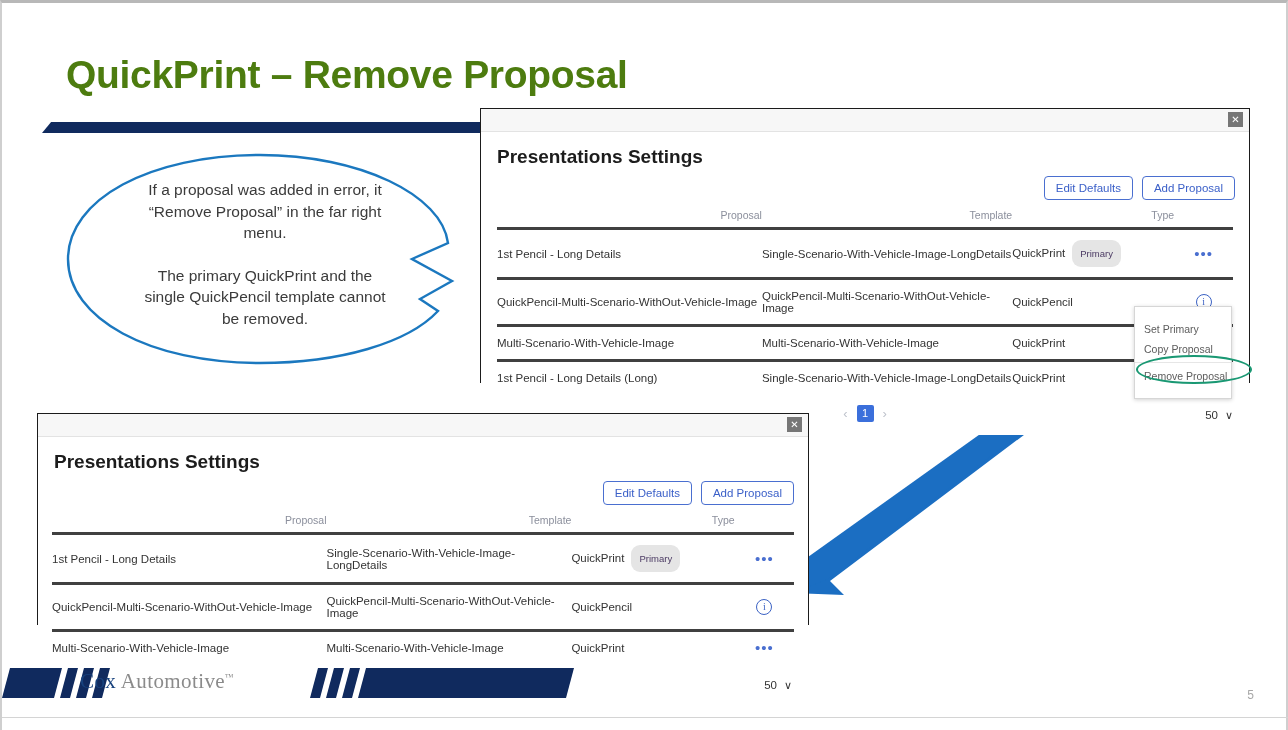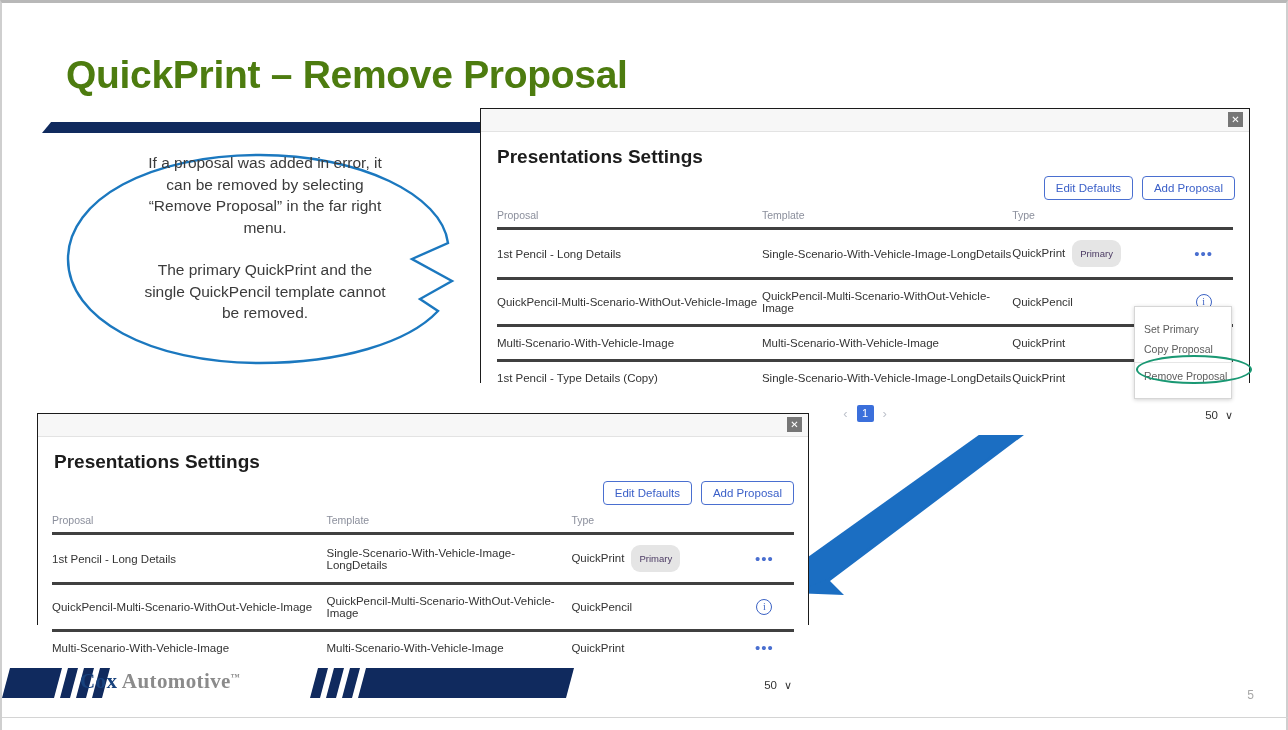--- a/index.html
+++ b/index.html
@@ -44,21 +44,21 @@
 
   
   .callout {
     position: absolute;
     left: 58px; top: 148px;
     width: 410px; height: 222px;
   }
   .callout svg { display: block; }
   .callout-text {
     position: absolute;
-    left: 46px; top: 1px;
+    left: 46px; top: 28px;
     width: 318px;
     text-align: center;
     font-size: 15.5px;
     line-height: 21.5px;
     color: #3b3b3b;
   }
   .callout-text p { margin: 0; }
   .callout-text p.gap { margin-top: 21px; }
 
   
@@ -133,21 +133,21 @@
     color: #8b8f9c;
     font-size: 10.5px;
     padding: 9px 0 6px 0;
   }
   table.ptable td {
     padding: 10px 0;
     border-top: 3px solid #404040;
     vertical-align: middle;
     color: #333;
   }
-  table.ptable tr.head th { border: none; }
+  table.ptable tr.head th { border: none; text-align: right; }
   .cell-link { color: #3b62c4; }
   .cell-plain { color: #2f2f33; }
   .badge {
     display: inline-block;
     background: #e5e5e5;
     color: #4b3a63;
     border-radius: 9px;
     font-size: 9.5px;
     padding: 8px 8px;
     margin-left: 7px;
@@ -256,21 +256,20 @@
     left: 0; bottom: 28px;
     width: 580px; height: 40px;
   }
   .brand-text {
     position: absolute;
     left: 78px; bottom: 36px;
     font-family: "Liberation Serif", serif;
     font-size: 21px;
     letter-spacing: 0.4px;
     white-space: nowrap;
-    font-weight: bold;
   }
   .brand-cox { color: #17417c; }
   .brand-auto { color: #8b8b8b; }
   .brand-tm { font-size: 9px; vertical-align: super; color: #8b8b8b; }
   .page-num {
     position: absolute;
     right: 32px; bottom: 28px;
     font-size: 12px;
     color: #a7a7a7;
   }
@@ -285,21 +284,20 @@
 
   <div class="callout">
     <svg width="410" height="222" viewBox="0 0 410 222">
       <path d="M 200 4 C 90 4 8 48 8 108 C 8 168 90 212 200 212
                C 280 212 348 192 378 160
                L 360 148 L 392 130 L 352 108 L 388 92
                C 382 44 300 4 200 4 Z" fill="#ffffff" stroke="#1b78bf" stroke-width="2.4"></path>
     </svg>
     <div class="callout-text">
       <p>If a proposal was added in error, it</p>
-      <p>can be removed by selecting</p>
       <p>“Remove Proposal” in the far right</p>
       <p>menu.</p>
       <p class="gap">The primary QuickPrint and the</p>
       <p>single QuickPencil template cannot</p>
       <p>be removed.</p>
     </div>
   </div>
 
   <svg class="arrow-layer">
     <polygon points="1116,336 1128,352 828,578 842,592 790,590 798,556 810,568" fill="#1b6ec2"></polygon>
@@ -352,21 +350,21 @@
             <tr>
               <td class="cell-link">Multi-Scenario-With-Vehicle-Image</td>
               <td class="cell-plain">Multi-Scenario-With-Vehicle-Image</td>
               <td class="cell-plain">QuickPrint</td>
               <td class="icon-cell">
                   <div class="dots">•••</div>
                 </td>
             </tr>
 
             <tr>
-              <td class="cell-link">1st Pencil - Type Details (Copy)</td>
+              <td class="cell-link">1st Pencil - Long Details (Long)</td>
               <td class="cell-plain">Single-Scenario-With-Vehicle-Image-LongDetails</td>
               <td class="cell-plain">QuickPrint</td>
               <td class="icon-cell">
                   <div class="dots">•••</div>
                 </td>
             </tr>
           </tbody>
         </table>
       </div>
 

